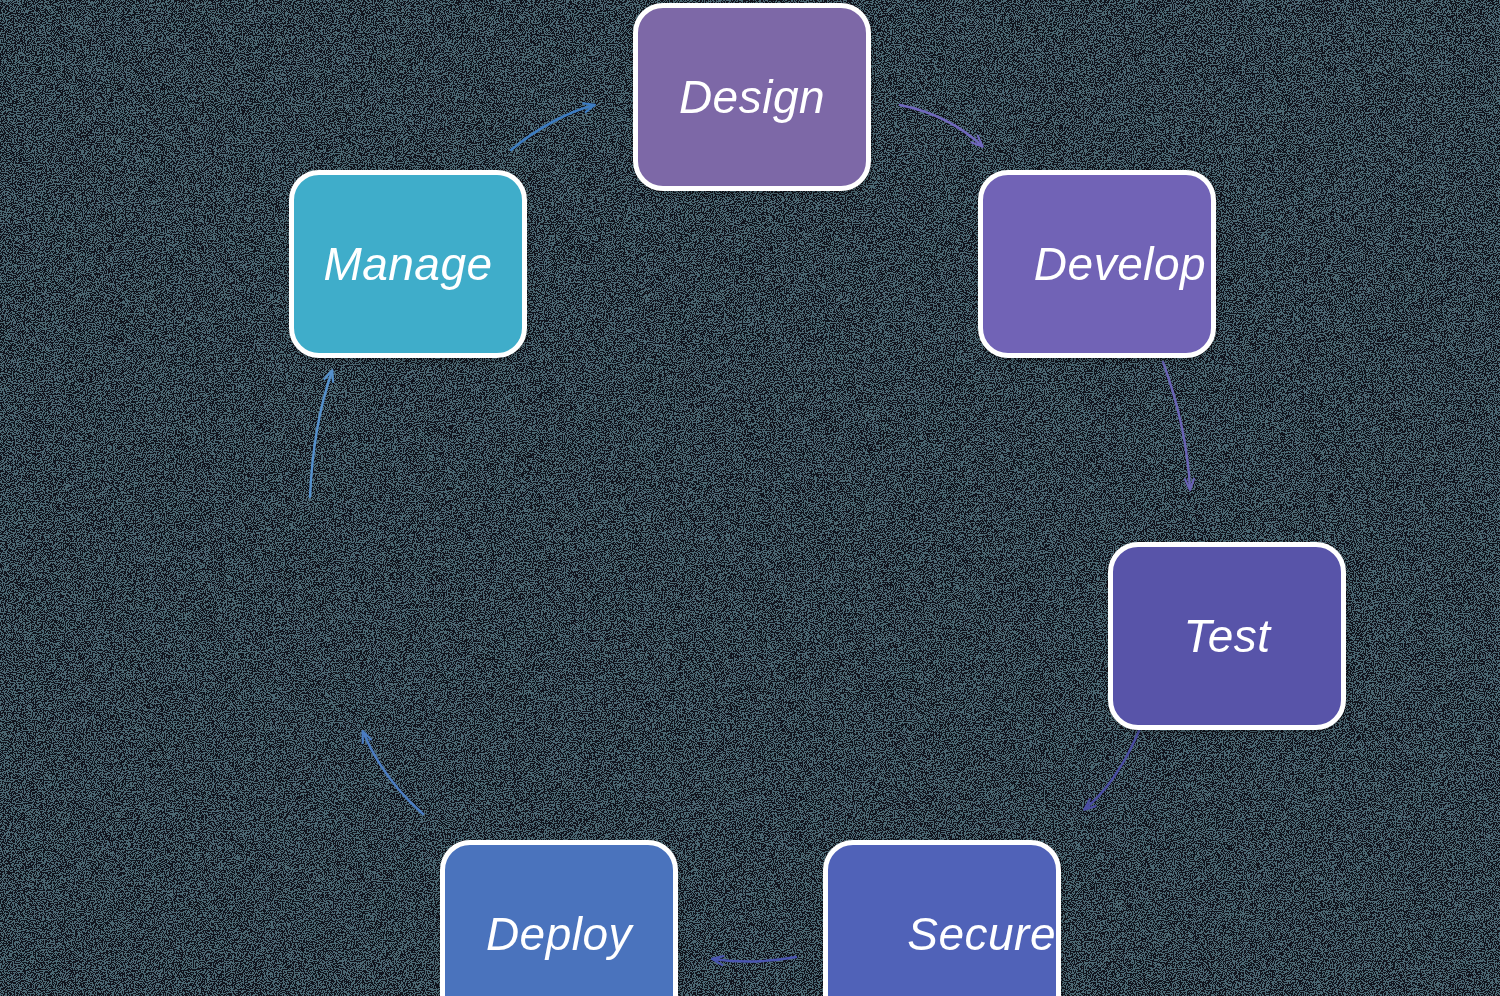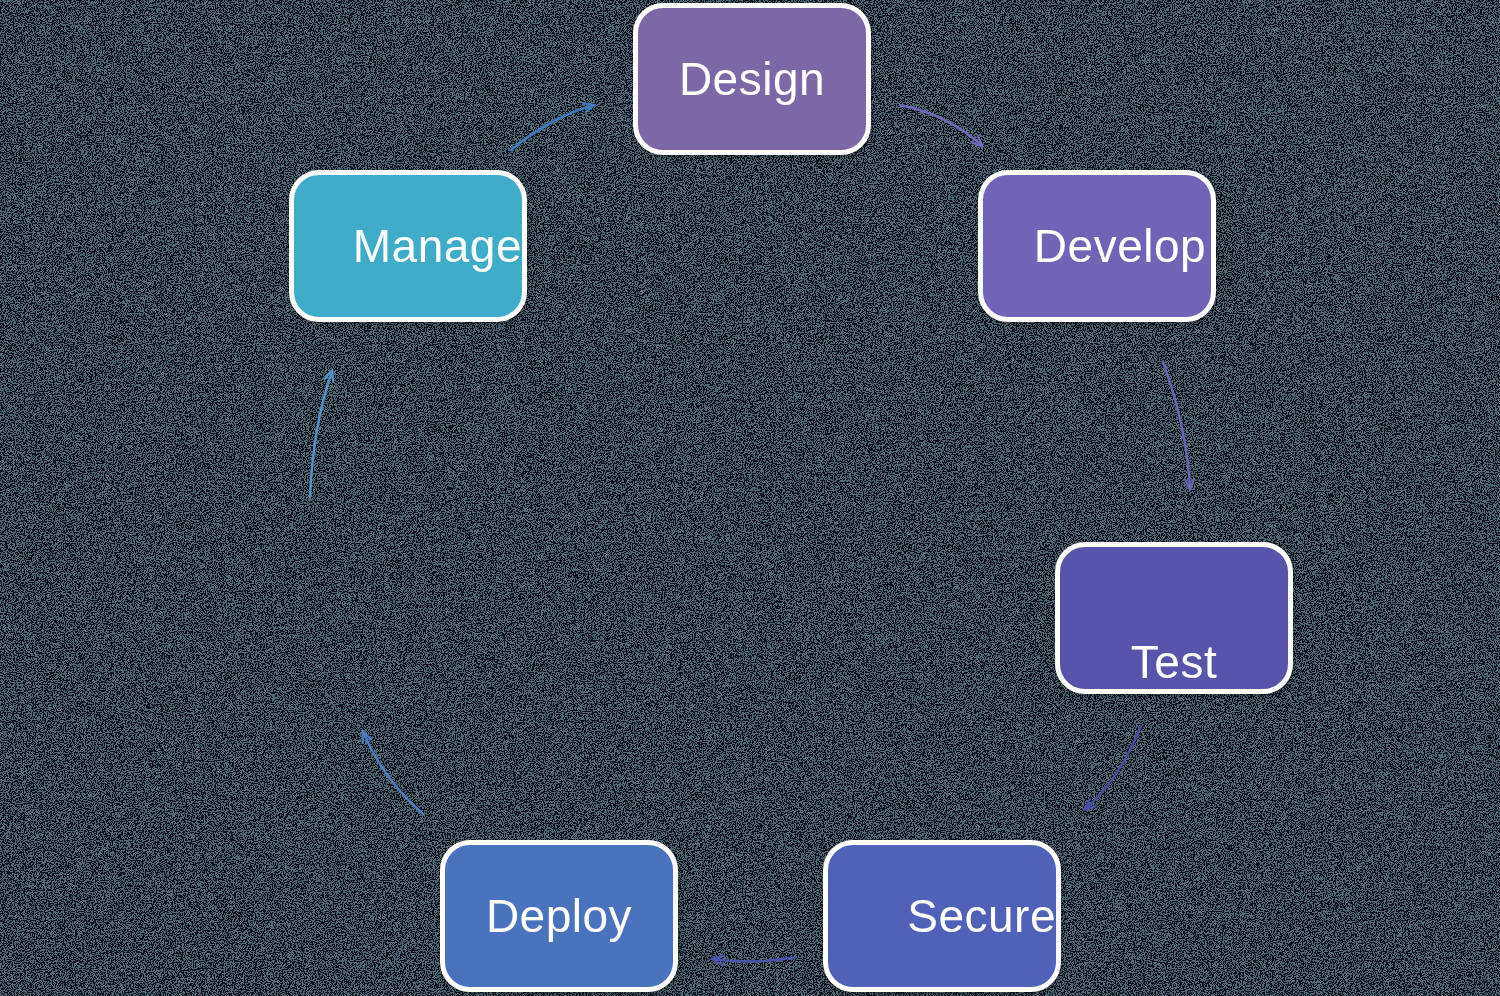--- a/index.html
+++ b/index.html
@@ -21,39 +21,40 @@
     left: 0;
     top: 0;
     width: 1500px;
     height: 996px;
   }
   .arrows { z-index: 2; }
   .node {
     position: absolute;
     z-index: 3;
     width: 238px;
-    height: 152px;
+    height: 188px;
     box-sizing: border-box;
     border: 5px solid #ffffff;
     border-radius: 30px;
     display: flex;
     align-items: center;
     justify-content: center;
     box-shadow: 1px 2px 6px rgba(0,0,0,0.35);
+    font-style: italic;
   }
   .node-label {
     color: #ffffff;
     font-size: 46px;
     font-weight: 400;
     letter-spacing: 0.5px;
     user-select: none;
   }
   .n-design     { left: 633px;  top: 3px;   }
   .n-develop    { left: 978px;  top: 170px; padding-left: 46px; }
-  .n-test       { left: 1055px; top: 542px; align-items: flex-end; }
+  .n-test       { left: 1108px; top: 542px; }
   .n-secure     { left: 823px;  top: 840px; }
   .n-deploy     { left: 440px;  top: 840px; }
   .n-distribute { left: 202px;  top: 541px; }
   .n-manage     { left: 289px;  top: 170px; }
   .edge {
     fill: none;
     stroke-width: 2.4px;
     stroke-linecap: round;
   }
 </style>
@@ -126,17 +127,17 @@
 
   <div class="node n-secure" style="background: rgb(80, 98, 184); justify-content: flex-end;">
     <span class="node-label">Secure</span>
   </div>
 
   <div class="node n-deploy" style="background: rgb(74, 115, 189);">
     <span class="node-label">Deploy</span>
   </div>
 
 
-  <div class="node n-manage" style="background: rgb(63, 173, 202); justify-content: flex-end;">
+  <div class="node n-manage" style="background: rgb(63, 173, 202);">
     <span class="node-label">Manage</span>
   </div>
 
 </div>
 
 </body></html>

